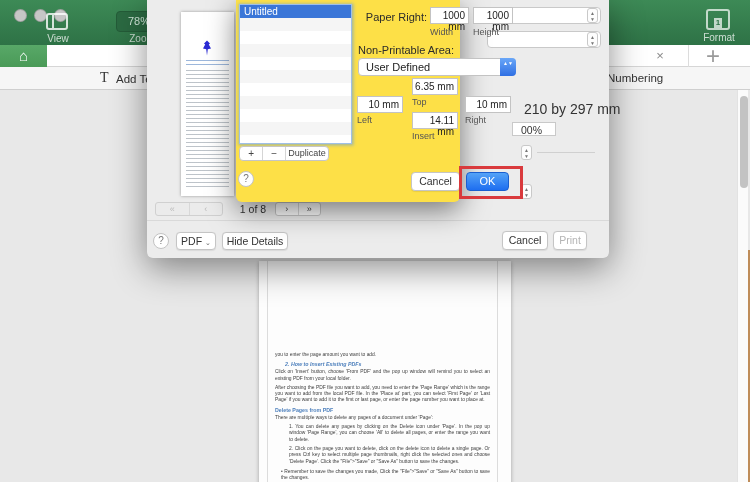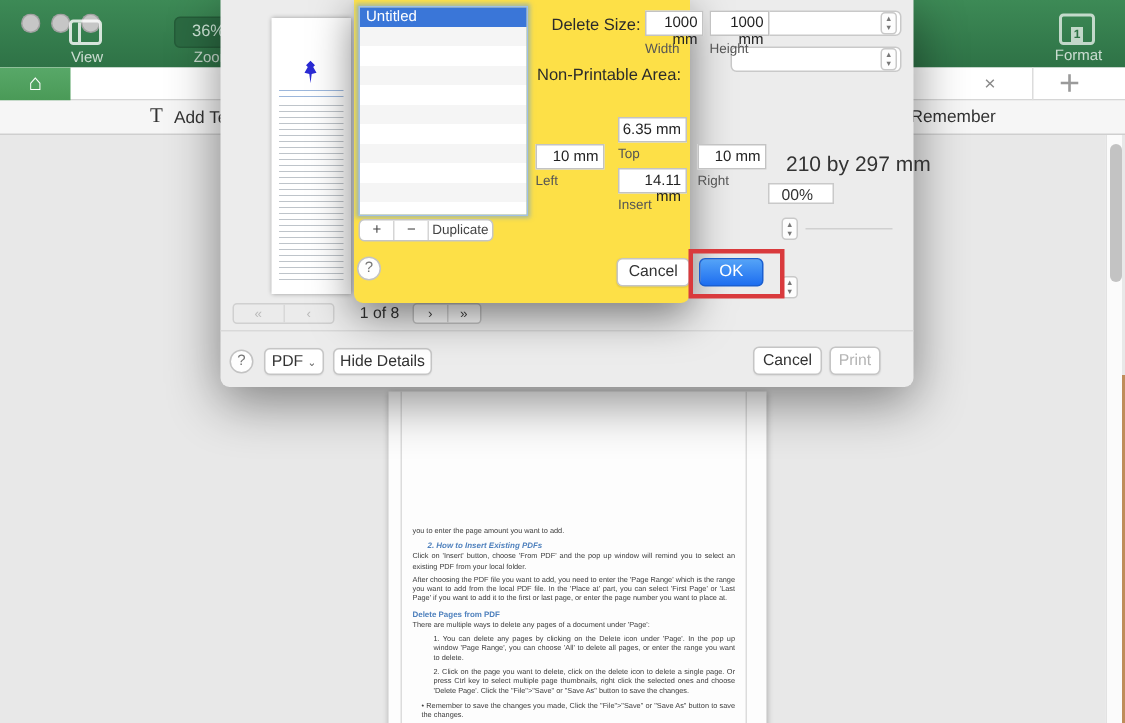--- a/index.html
+++ b/index.html
@@ -93,21 +93,21 @@
     <div class="abs tl-dot" style="left:54px"></div>
 
     <div class="abs" style="left:46px;top:13px">
       <div class="tb-icon-box" style="position:relative">
           <span class="pane"></span>
         </div>
     </div>
     <div class="abs tb-label" style="left:40px;top:33px;width:36px">View</div>
 
     <div class="abs" id="zoom-pill">
-      <span>36%</span>
+      <span>78%</span>
       <span class="chev">⌄</span>
     </div>
     <div class="abs tb-label" style="left:112px;top:33px;width:60px">Zoom</div>
 
     <div class="abs" style="left:706px;top:9px">
       <div id="format-icon" style="position:relative">
           <span class="one">1</span>
         </div>
     </div>
     <div class="abs tb-label" style="left:694px;top:32px;width:50px">Format</div>
@@ -118,21 +118,21 @@
       <span>⌂</span>
     </div>
     <div class="abs" id="tab-close">×</div>
     <div class="abs" id="tab-sep"></div>
     <div class="abs" id="tab-add">+</div>
   </div>
 
   <div class="abs" id="toolbar2">
     <div class="abs" id="addtext-icon">T</div>
     <div class="abs" id="addtext-label">Add Te</div>
-    <div class="abs" id="numbering-label">Remember</div>
+    <div class="abs" id="numbering-label">Numbering</div>
   </div>
 
   <div class="abs" id="content">
     <div class="abs" id="doc-page">
       <div id="doc-box">
         <div class="doc-p">you to enter the page amount you want to add.</div>
         <div class="doc-h it">2.   How to Insert Existing PDFs</div>
         <div class="doc-p">Click on 'Insert' button, choose 'From PDF' and the pop up window will remind you to select an existing PDF from your local folder.</div>
         <div class="doc-p">After choosing the PDF file you want to add, you need to enter the 'Page Range' which is the range you want to add from the local PDF file. In the 'Place at' part, you can select 'First Page' or 'Last Page' if you want to add it to the first or last page, or enter the page number you want to place at.</div>
         <div class="doc-h">Delete Pages from PDF</div>
@@ -190,27 +190,31 @@
     <div class="abs mini-stepper" style="left:374px;top:145px"><span>▲</span><br><span>▼</span></div>
     <div class="abs" id="pd-hline"></div>
     <div class="abs mini-stepper" style="left:374px;top:184px"><span>▲</span><br><span>▼</span></div>
   </div>
 
   <div class="abs" id="sheet">
     <div class="abs" id="preset-list">
       <div id="preset-row">Untitled</div>
     </div>
 
-    <div class="abs sheet-label" style="left:120px;top:11px;width:71px;text-align:right">Delete Size:</div>
+    <div class="abs sheet-label" style="left:120px;top:11px;width:71px;text-align:right">Paper Right:</div>
     <div class="abs field" style="left:194px;top:7px;width:39px">1000 mm</div>
     <div class="abs field" style="left:237px;top:7px;width:40px">1000 mm</div>
     <div class="abs field-label" style="left:194px;top:27px;width:39px">Width</div>
     <div class="abs field-label" style="left:237px;top:27px;width:40px">Height</div>
 
     <div class="abs sheet-label" style="left:122px;top:44px">Non-Printable Area:</div>
+    <div class="abs" id="npa-popup">
+      <span>User Defined</span>
+      <span id="npa-cap">▲▼</span>
+    </div>
 
     <div class="abs field" style="left:176px;top:78px;width:46px">6.35 mm</div>
     <div class="abs field-label" style="left:176px;top:97px;width:46px">Top</div>
     <div class="abs field" style="left:121px;top:96px;width:46px">10 mm</div>
     <div class="abs field-label" style="left:121px;top:115px;width:46px">Left</div>
     <div class="abs field" style="left:229px;top:96px;width:46px">10 mm</div>
     <div class="abs field-label" style="left:229px;top:115px;width:46px">Right</div>
     <div class="abs field" style="left:176px;top:112px;width:46px">14.11 mm</div>
     <div class="abs field-label" style="left:176px;top:131px;width:46px">Insert</div>
 

